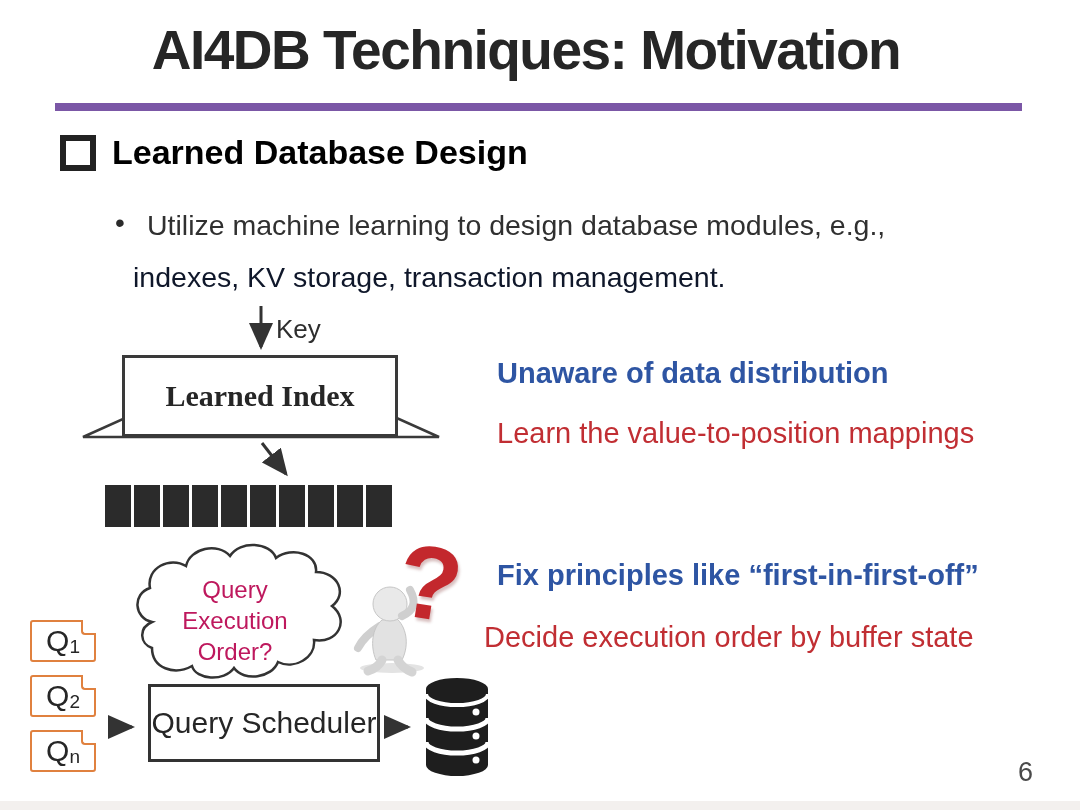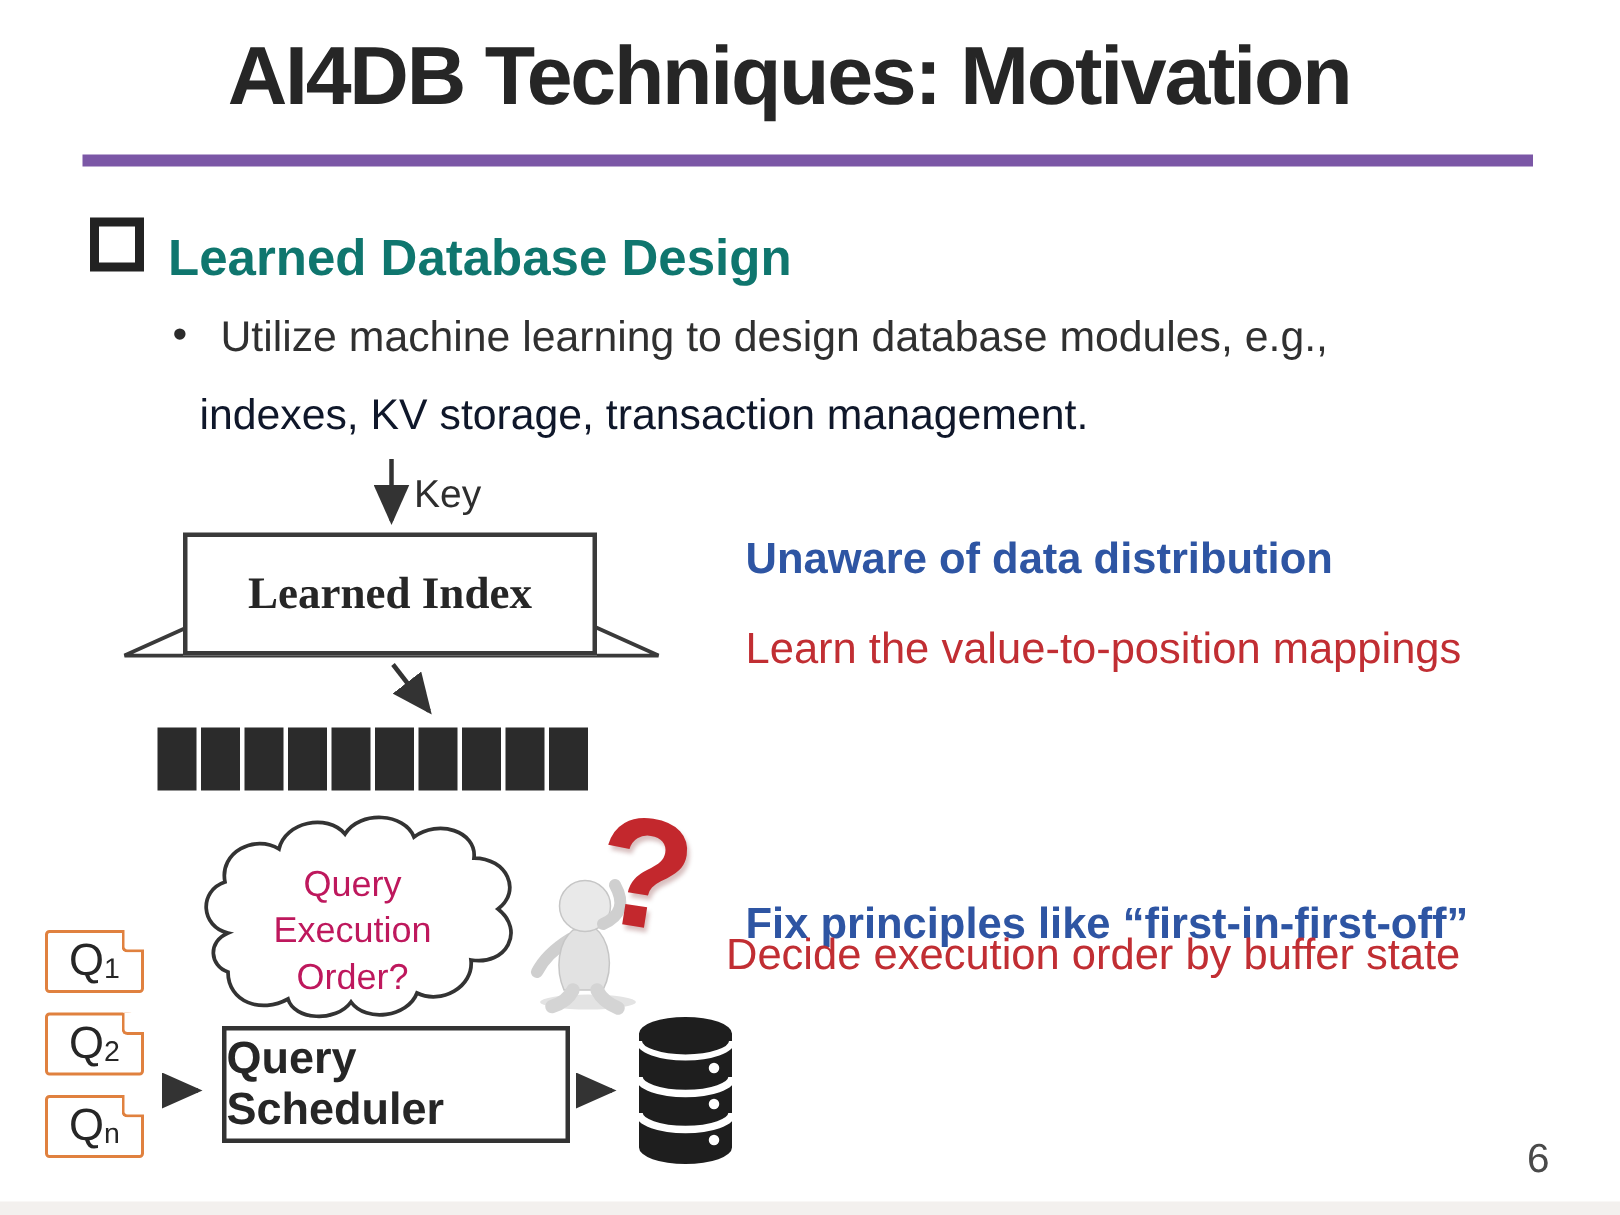--- a/index.html
+++ b/index.html
@@ -11,21 +11,21 @@
 
   .page-title {
     left:0; top:18px; width:1052px; text-align:center;
     font-size:55px; font-weight:bold; letter-spacing:-1.5px; color:#262626;
     margin:0;
   }
   .title-divider { left:55px; top:103px; width:967px; height:8px; background:#7B57A6; }
 
   .section-header { left:60px; top:133px; display:flex; align-items:center; }
   .checkbox-icon { width:24px; height:24px; border:6px solid #222; margin-right:16px; }
-  .section-title { font-size:34px; font-weight:bold; color:#0f766e;margin-top:20px; }
+  .section-title { font-size:34px; font-weight:bold; color:#000000; }
 
   .bullet-dot { left:115px; top:207px; font-size:28px; }
   .bullet-line1 { left:147px; top:209px; font-size:28.5px; color:#303030; }
   .bullet-line2 { left:133px; top:261px; font-size:28.5px; color:#0f172a; }
 
   .key-label { left:276px; top:314px; font-size:26px; color:#2e2e2e; }
 
   .learned-index-box {
     left:122px; top:355px; width:276px; height:82px; background:#ffffff;
     border:3px solid #3a3a3a; box-sizing:border-box; z-index:2;
@@ -34,21 +34,21 @@
   }
 
   .memory-blocks { left:105px; top:485px; display:flex; gap:3px; z-index:2; }
   .mblock { width:26px; height:42px; background:#2b2b2b; }
 
   .ann { font-size:29px; white-space:nowrap; }
   .ann.blue { color:#2E55A3; font-weight:bold; }
   .ann.red  { color:#C12E33; }
   .ann-index-blue { left:497px; top:357px; }
   .ann-index-red  { left:497px; top:417px; }
-  .ann-sched-blue { left:497px; top:559px;margin-top:41px; }
+  .ann-sched-blue { left:497px; top:559px; }
   .ann-sched-red  { left:484px; top:621px; }
 
   .cloud-text { left:160px; top:574px; width:150px; text-align:center; z-index:2;
     font-size:24px; color:#be185d; line-height:31px; }
 
   .question-mark {
     left:398px; top:531px; z-index:3; font-size:104px; font-weight:bold;
     color:#C3282D; transform:rotate(9deg); text-shadow:2px 3px 3px rgba(100,0,0,0.25);
     line-height:1;
   }
@@ -64,21 +64,21 @@
     content:""; position:absolute; top:-2px; right:-2px; width:13px; height:13px;
     background:#fff; border-left:2px solid #E0813F; border-bottom:2px solid #E0813F;
     border-bottom-left-radius:4px;
   }
   .qbox sub { font-size:19px; line-height:1; align-self:flex-end; margin-bottom:4px; }
 
   .scheduler-box {
     left:148px; top:684px; width:232px; height:78px; background:#fff;
     border:3px solid #333; box-sizing:border-box; z-index:2;
     display:flex; align-items:center; justify-content:center;
-    font-size:30px; font-weight:bold; color:#262626;
+    font-size:30px; font-weight:normal; color:#262626;
   }
 
   .page-number { left:1018px; top:757px; font-size:27px; color:#4a4a4a; }
 
   .bottom-strip { left:0; top:801px; width:1080px; height:9px; background:#f3f0ee; }
 
   svg.diagram { left:0; top:0; width:1080px; height:810px; z-index:1; }
 </style>
 </head>
 <body>

